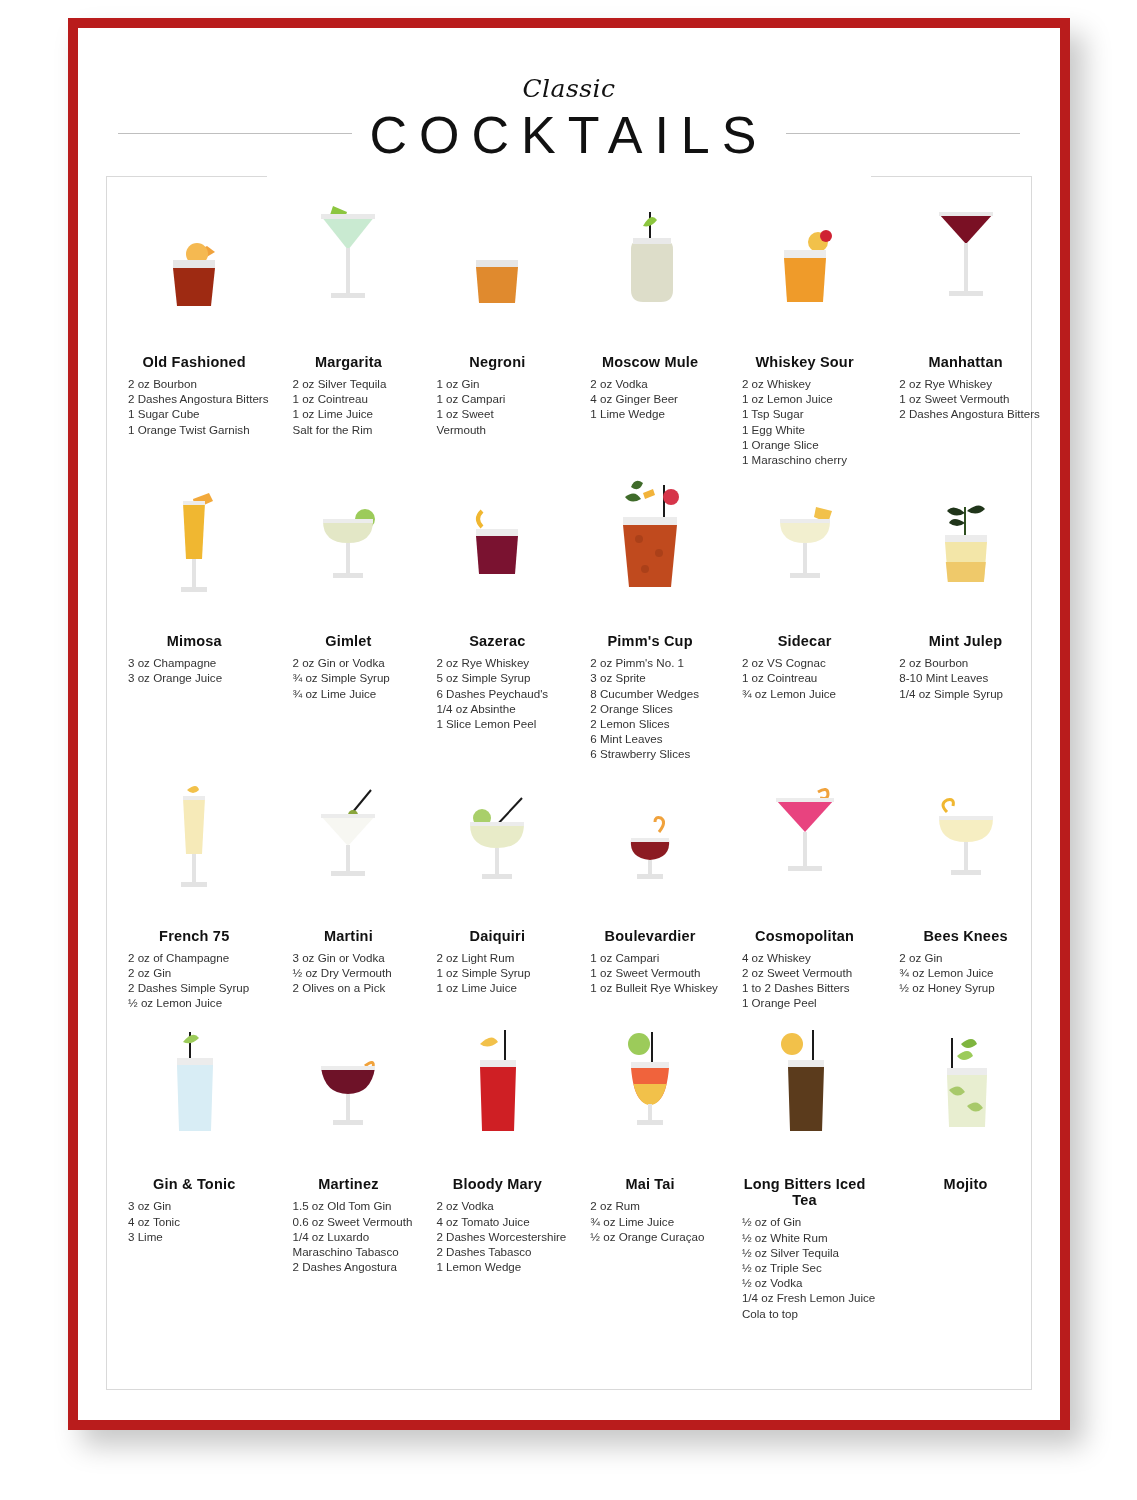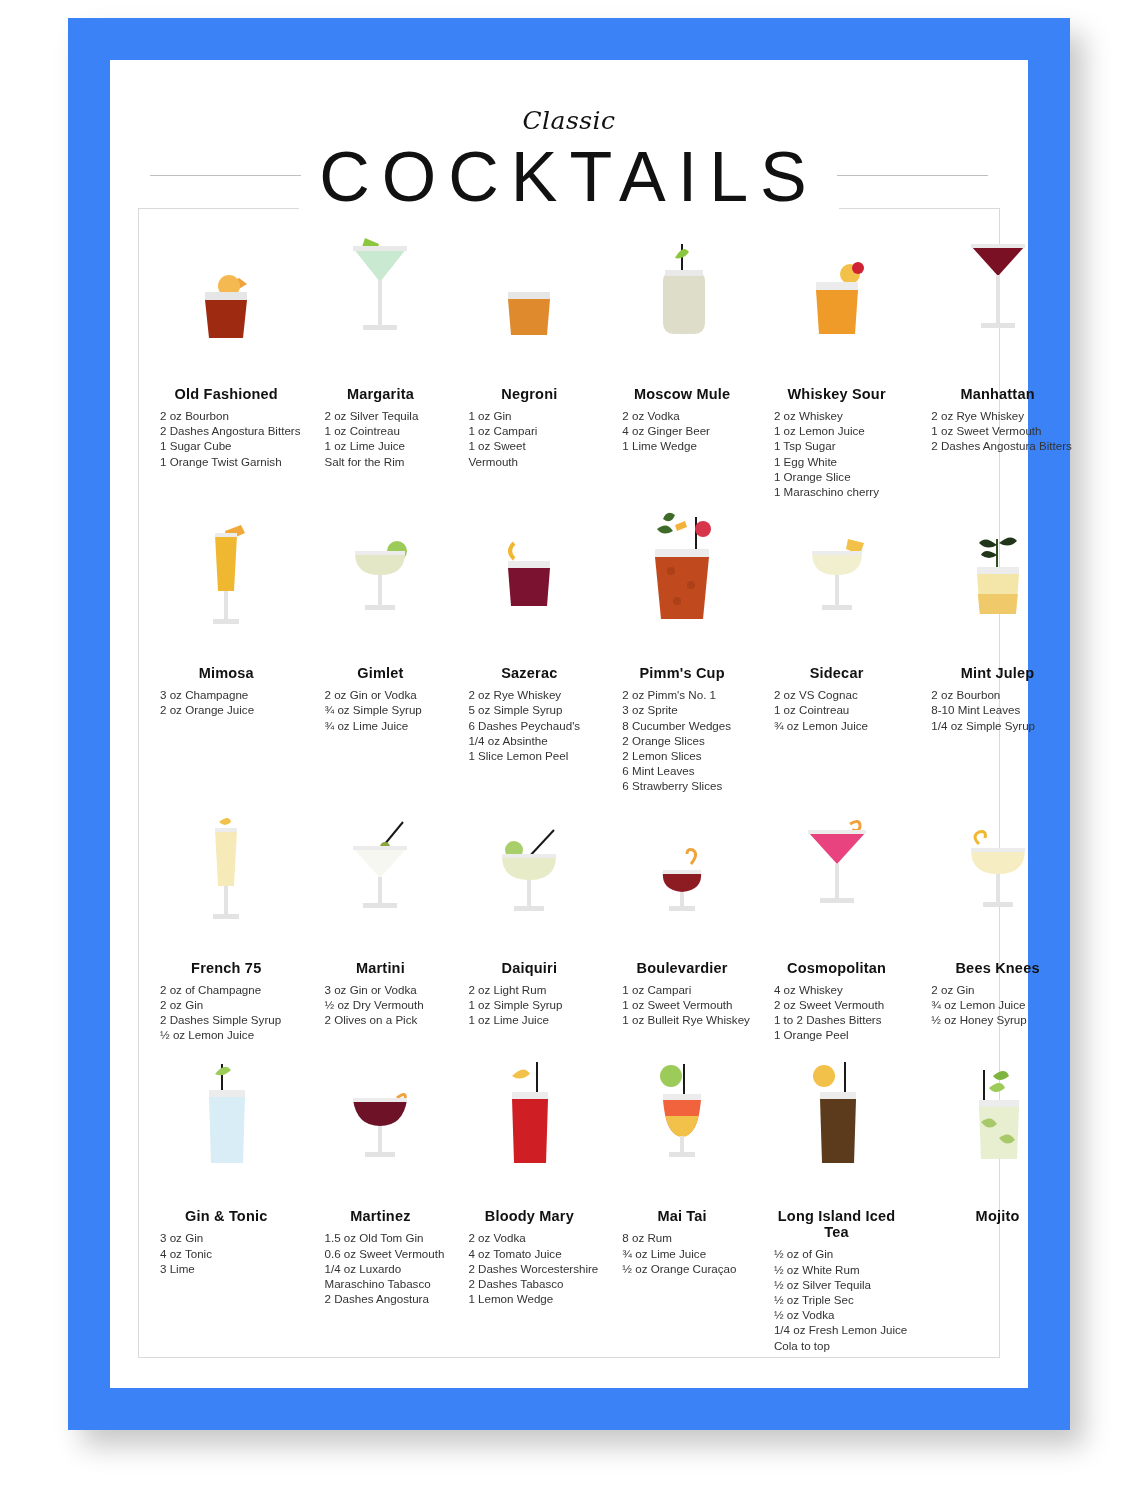--- a/index.html
+++ b/index.html
@@ -6,24 +6,24 @@
   body{
     width:1137px;height:1500px;
     background:#ffffff;
     font-family:"Liberation Sans", sans-serif;
     overflow:hidden;
   }
   .frame{
     position:absolute;
     left:68px;top:18px;
     width:1002px;height:1412px;
-    background:#3b82f6;
+    background:#b91c1c;
     box-shadow:14px 16px 26px rgba(0,0,0,.22);
     box-sizing:border-box;
-    padding:42px;
+    padding:10px;
   }
   .mat{
     width:100%;height:100%;
     background:#ffffff;
     box-sizing:border-box;
     position:relative;
   }
   .poster{
     position:absolute;
     left:28px;top:30px;right:28px;bottom:30px;
@@ -38,21 +38,21 @@
     margin-top:16px;
   }
   .titlerow{
     display:flex;align-items:center;
     margin-top:2px;
     padding:0 12px;
   }
   .rule{flex:1;height:1px;background:#bfbfbf;position:relative;top:-2px;}
   .maintitle{
     font-family:"Liberation Sans", sans-serif;
-    font-size:70px;
+    font-size:52px;
     font-weight:400;
     letter-spacing:12px;
     color:#111;
     padding:0 18px;
     white-space:nowrap;
   }
   .innerborder{
     position:absolute;
     left:0;right:0;top:118px;bottom:0;
     border:1px solid #d9d9d9;
@@ -235,21 +235,21 @@
             <path d="M44 22 l16 -6 l4 8 l-18 8 z" fill="#f2a93b"></path>
             <path d="M34 26 h22 l-3 56 h-16 z" fill="#f0b731"></path>
             <rect x="34" y="24" width="22" height="4" fill="#ececec"></rect>
             <rect x="43" y="82" width="4" height="28" fill="#e3e3e3"></rect>
             <rect x="32" y="110" width="26" height="5" fill="#e3e3e3"></rect>
           </svg>
         </div>
         <div class="cname">Mimosa</div>
         <div class="clist">
           <div>3 oz Champagne</div>
-          <div>2 oz Orange Juice</div>
+          <div>3 oz Orange Juice</div>
         </div>
       </div>
 
       <div class="cell">
         <div class="art">
           <svg width="90" height="150" viewBox="0 0 90 150">
             <circle cx="62" cy="42" r="10" fill="#9ccb5a"></circle>
             <path d="M20 44 h50 q0 22 -25 22 q-25 0 -25 -22z" fill="#e3e7c6"></path>
             <rect x="20" y="42" width="50" height="4" fill="#ececec"></rect>
             <rect x="43" y="66" width="4" height="30" fill="#e3e3e3"></rect>
@@ -523,36 +523,36 @@
             <circle cx="34" cy="24" r="11" fill="#9ccb5a"></circle>
             <rect x="26" y="42" width="38" height="6" fill="#ececec"></rect>
             <path d="M26 48 h38 q-2 22 -8 30 q-4 6 -11 6 q-7 0 -11 -6 q-6 -8 -8 -30z" fill="#f0633c"></path>
             <path d="M28.5 64 h33 q-2 10 -7 16 q-4 5 -9.5 5 q-5.5 0 -9.5 -5 q-5 -6 -7 -16z" fill="#f2c14a"></path>
             <rect x="43" y="84" width="4" height="16" fill="#e3e3e3"></rect>
             <rect x="32" y="100" width="26" height="5" fill="#e3e3e3"></rect>
           </svg>
         </div>
         <div class="cname">Mai Tai</div>
         <div class="clist">
-          <div>8 oz Rum</div>
+          <div>2 oz Rum</div>
           <div>¾ oz Lime Juice</div>
           <div>½ oz Orange Curaçao</div>
         </div>
       </div>
 
       <div class="cell">
         <div class="art">
           <svg width="90" height="150" viewBox="0 0 90 150">
             <rect x="52" y="10" width="2" height="32" fill="#1a1a1a"></rect>
             <circle cx="32" cy="24" r="11" fill="#f2c14a"></circle>
             <rect x="28" y="40" width="36" height="7" fill="#ececec"></rect>
             <path d="M28 47 h36 l-2 64 h-32 z" fill="#5b3b1c"></path>
           </svg>
         </div>
-        <div class="cname">Long Island Iced Tea</div>
+        <div class="cname">Long Bitters Iced Tea</div>
         <div class="clist">
           <div>½ oz of Gin</div>
           <div>½ oz White Rum</div>
           <div>½ oz Silver Tequila</div>
           <div>½ oz Triple Sec</div>
           <div>½ oz Vodka</div>
           <div>1/4 oz Fresh Lemon Juice</div>
           <div>Cola to top</div>
         </div>
       </div>

